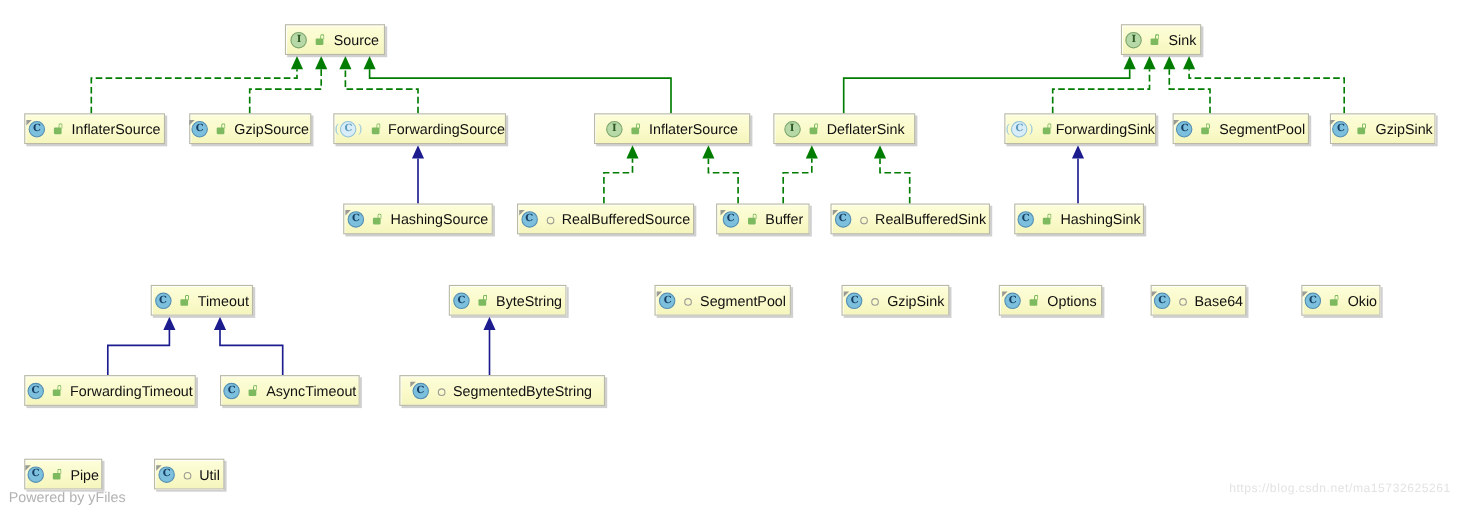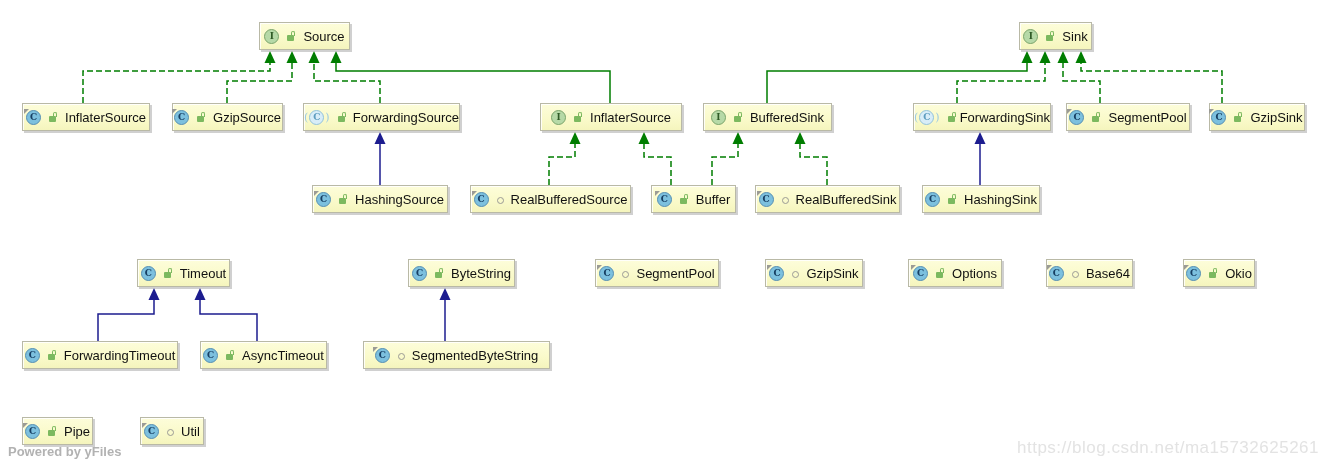--- a/index.html
+++ b/index.html
@@ -28,22 +28,22 @@
   .circle.abstract{background:#d8edf8;border:1px solid #93c3da;color:#5c9cbe;}
   .paren{color:#9ecbe0;font-size:11px;font-family:"DejaVu Serif",serif;line-height:1;}
   .corner{position:absolute;top:-2px;left:-3px;width:0;height:0;
     border-top:5px solid #9b9b95;border-right:5px solid transparent;}
   .vis{position:relative;width:10px;height:11px;margin-left:2px;}
   .vis .lock-body{position:absolute;bottom:1px;left:0;width:7px;height:6px;background:#7cb95f;border-radius:1px;}
   .vis .lock-shackle{position:absolute;top:0;left:4px;width:4px;height:5px;
     border:1.5px solid #7cb95f;border-bottom:none;border-radius:4px 4px 0 0;box-sizing:border-box;}
   .vis.package{width:8px;height:8px;margin-top:1px;}
   .vis .pkg-circle{position:absolute;top:1px;left:0;width:5px;height:5px;border:1.5px solid #9b9b95;border-radius:50%;background:transparent;}
-  .powered{position:absolute;left:8px;top:444px;font-size:13px;color:#b2b2b2;font-weight:bold;}
-  .watermark{position:absolute;right:6px;top:438px;font-size:17px;color:#e3e3e3;letter-spacing:.5px;}
+  .powered{position:absolute;left:8px;top:444px;font-size:13px;color:#b2b2b2;}
+  .watermark{position:absolute;right:6px;top:438px;font-size:11px;color:#e3e3e3;letter-spacing:.5px;}
 </style>
 </head>
 <body>
 
 <div class="canvas">
   <svg class="edges" width="1325" height="466">
       <g>
         <path d="M83 103 L83 71 L270 71 L270 63" fill="none" stroke="#007d00" stroke-width="1.5" stroke-dasharray="6,3"></path>
         <polygon points="270,51 264.5,63 275.5,63" fill="#007d00"></polygon>
       </g>
@@ -176,21 +176,21 @@
         <span class="label">InflaterSource</span>
       </div>
       <div class="node" style="left: 703px; top: 103px; width: 127px;">
         <span class="iconwrap">
           <span class="circle interface">I</span>
         </span>
         <span class="vis">
           <span class="lock-shackle"></span>
           <span class="lock-body"></span>
         </span>
-        <span class="label">BufferedSink</span>
+        <span class="label">DeflaterSink</span>
       </div>
       <div class="node" style="left: 913px; top: 103px; width: 136px;">
         <span class="iconwrap">
           <span class="paren">(</span>
           <span class="circle abstract">C</span>
           <span class="paren">)</span>
         </span>
         <span class="vis">
           <span class="lock-shackle"></span>
           <span class="lock-body"></span>

